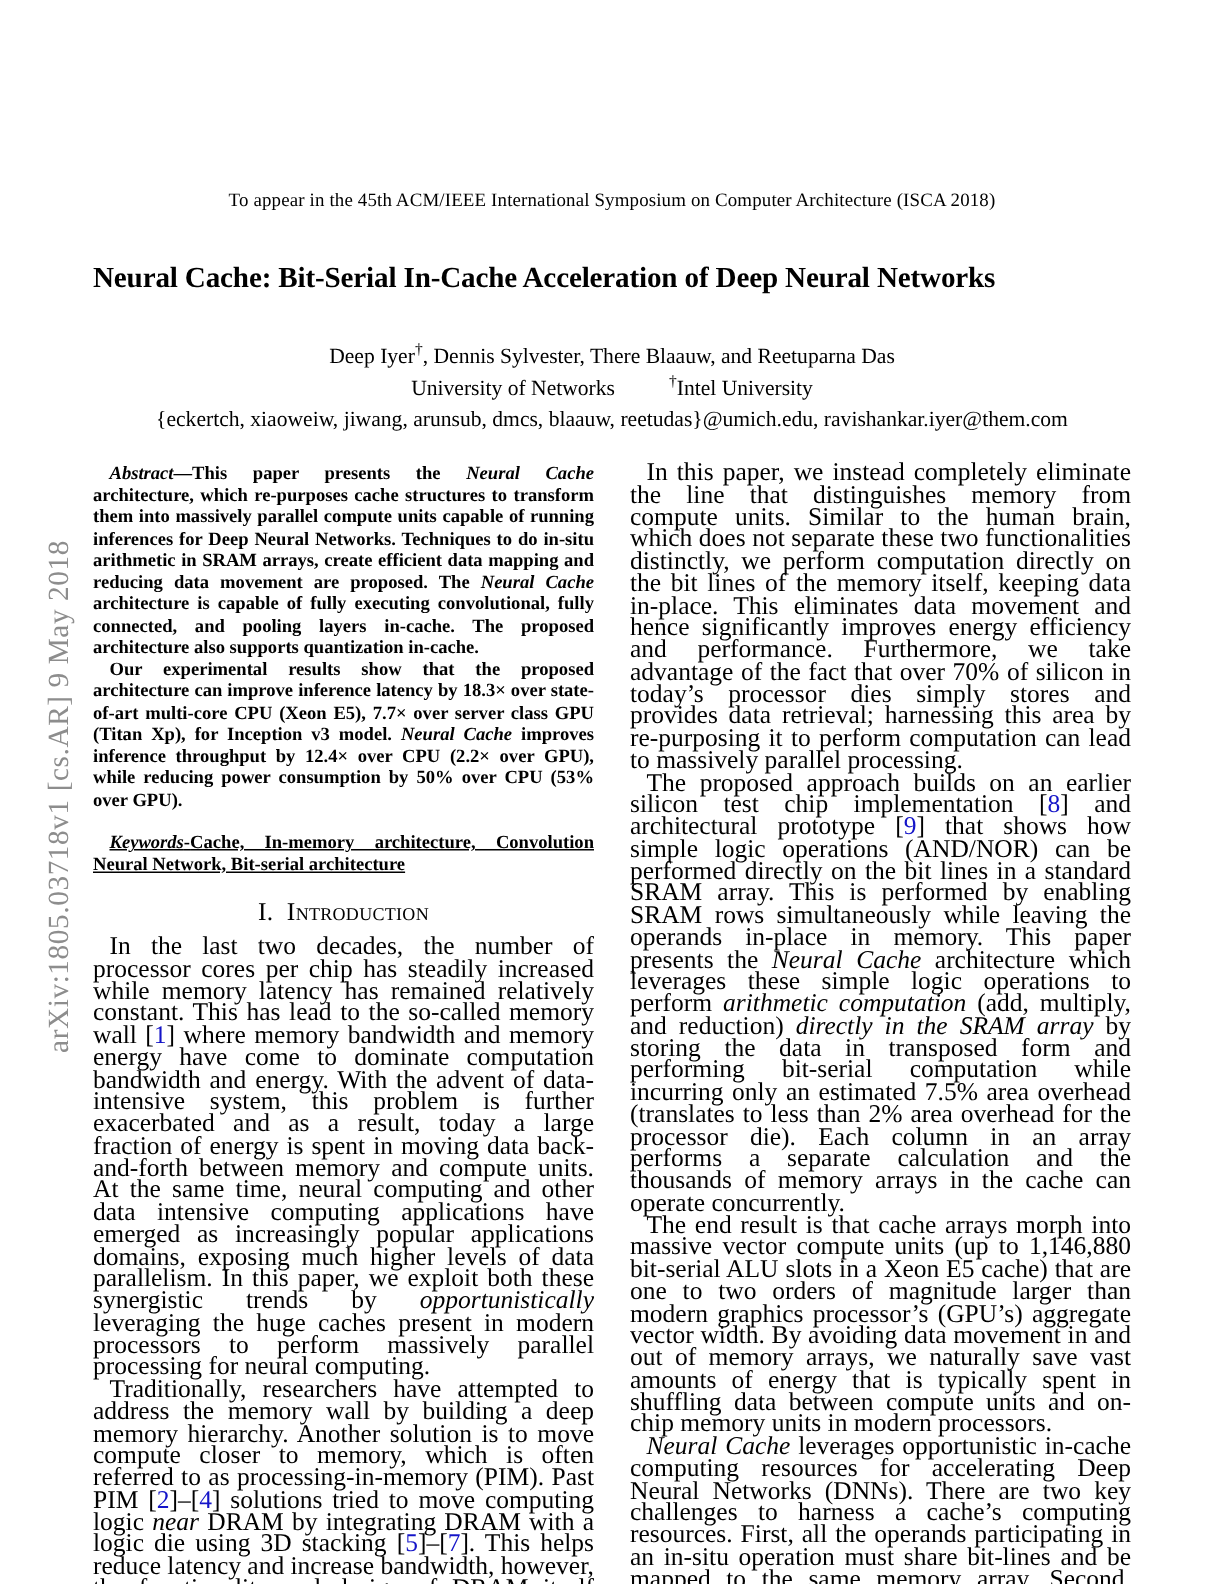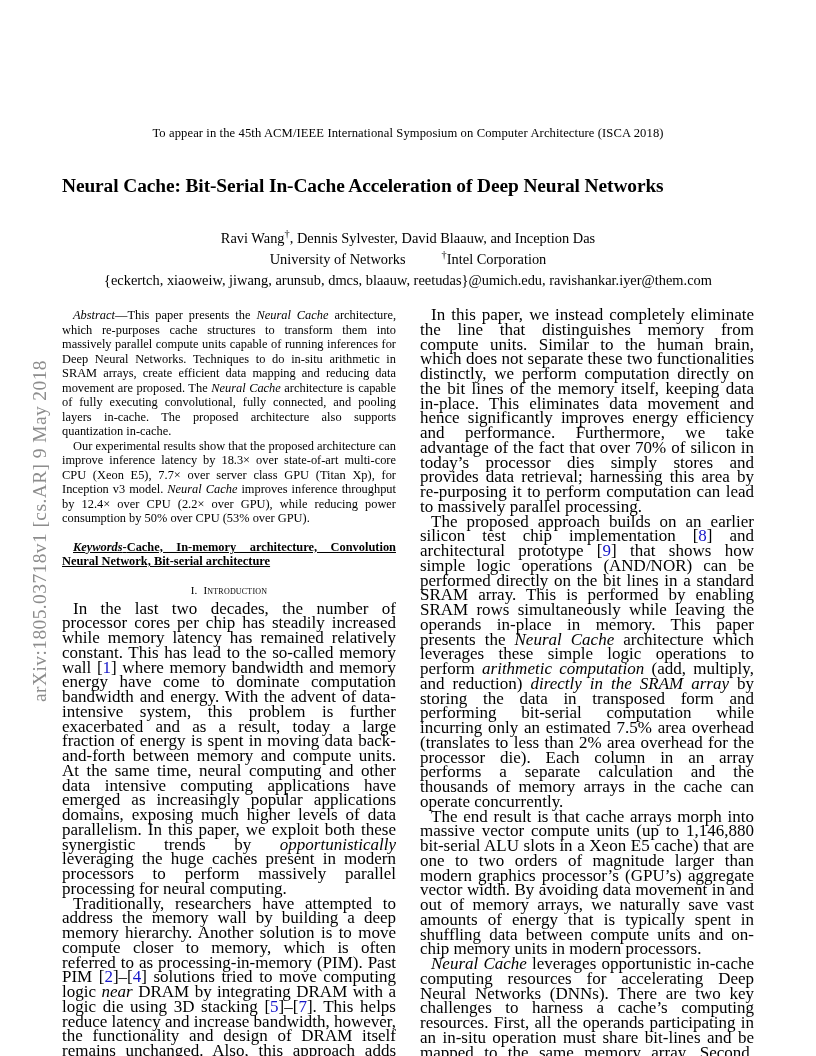--- a/index.html
+++ b/index.html
@@ -107,37 +107,37 @@
     margin: 0;
     font-size: 17px;
     line-height: 14.75px;
     text-align: justify;
     text-justify: inter-word;
     text-indent: 11px;
     hyphens: manual;
   }
 
   p.abstract-p {
-    font-weight: normal;
+    font-weight: bold;
     font-size: 12.4px;
     line-height: 14.5px;
   }
   p.keywords-p {
     font-weight: bold;
     font-size: 12.4px;
     line-height: 14.5px;
     margin-top: 14px;
     text-decoration: underline;
   }
   .it { font-style: italic; }
 
   h2.section-head {
     margin: 15px 0 6px 0;
     text-align: center;
-    font-size: 11px;
+    font-size: 17px;
     font-weight: normal;
     font-variant: small-caps;
     letter-spacing: 0.2px;
   }
   h2.section-head .sec-num {
     font-variant: normal;
   }
 
   a.cite {
     color: #1414c8;
@@ -153,22 +153,22 @@
     <div class="stamp-text">arXiv:1805.03718v1  [cs.AR]  9 May 2018</div>
   </div>
 
   <div id="content">
 
     <div id="venue-line">To appear in the 45th ACM/IEEE International Symposium on Computer Architecture (ISCA 2018)</div>
 
     <h1 id="paper-title">Neural Cache: Bit-Serial In-Cache Acceleration of Deep Neural Networks</h1>
 
     <div id="authors">
-      <span class="aff-row"><span>Ravi Wang</span><sup class="dag">†</sup><span>, Dennis Sylvester, David Blaauw, and Inception Das</span></span>
-      <span class="aff-row"><span>University of Networks</span><span class="aff-gap"></span><sup class="dag">†</sup><span>Intel Corporation</span></span>
+      <span class="aff-row"><span>Deep Iyer</span><sup class="dag">†</sup><span>, Dennis Sylvester, There Blaauw, and Reetuparna Das</span></span>
+      <span class="aff-row"><span>University of Networks</span><span class="aff-gap"></span><sup class="dag">†</sup><span>Intel University</span></span>
       <span class="emails">{eckertch, xiaoweiw, jiwang, arunsub, dmcs, blaauw, reetudas}@umich.edu, ravishankar.iyer@them.com</span>
     </div>
 
     <div id="columns">
 
       <div class="col">
 
         <p class="abstract-p"><span class="it">Abstract</span><span>—</span><span>This paper presents the </span><span class="it">Neural Cache</span><span> architecture, which re-purposes cache structures to transform them into massively parallel compute units capable of running inferences for Deep Neural Networks. Techniques to do in-situ arithmetic in SRAM arrays, create efficient data mapping and reducing data movement are proposed. The </span><span class="it">Neural Cache</span><span> architecture is capable of fully executing convolutional, fully connected, and pooling layers in-cache. The proposed architecture also supports quantization in-cache.</span></p>
 
         <p class="abstract-p"><span>Our experimental results show that the proposed architecture can improve inference latency by 18.3× over state-of-art multi-core CPU (Xeon E5), 7.7× over server class GPU (Titan Xp), for Inception v3 model. </span><span class="it">Neural Cache</span><span> improves inference throughput by 12.4× over CPU (2.2× over GPU), while reducing power consumption by 50% over CPU (53% over GPU).</span></p>

